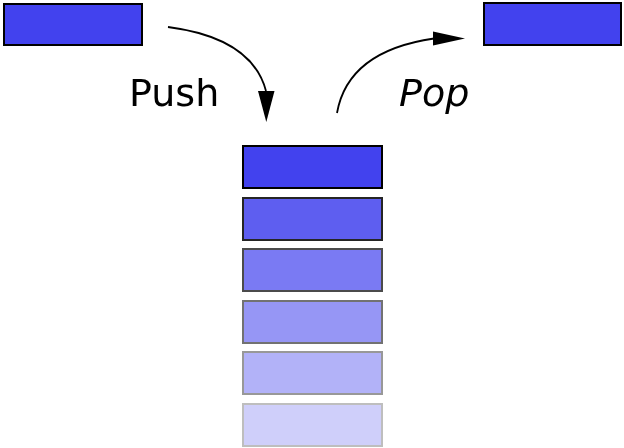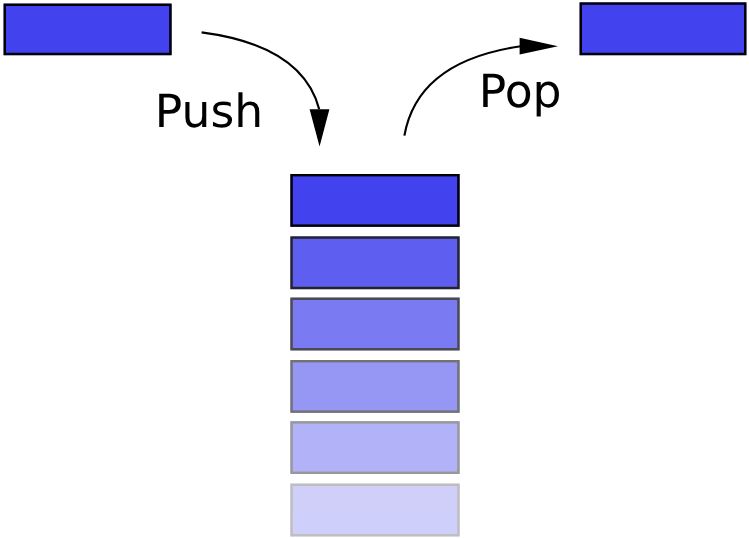--- a/index.html
+++ b/index.html
@@ -26,21 +26,21 @@
   #incoming-block { left: 3px; top: 3px; height: 43px; }
   #outgoing-block { left: 483px; top: 2px; width: 139px; }
   .op-label {
     position: absolute;
     font-size: 38px;
     line-height: 1;
     color: #000000;
     white-space: nowrap;
   }
   #push-label { left: 129px; top: 74px; }
-  #pop-label  { left: 399px; top: 57px; }
+  #pop-label  { left: 399px; top: 74px; font-style: italic; }
   #arrow-layer {
     position: absolute;
     left: 0; top: 0;
     width: 624px; height: 448px;
     pointer-events: none;
   }
   #stack {
     position: absolute;
     left: 242px;
     top: 145px;

